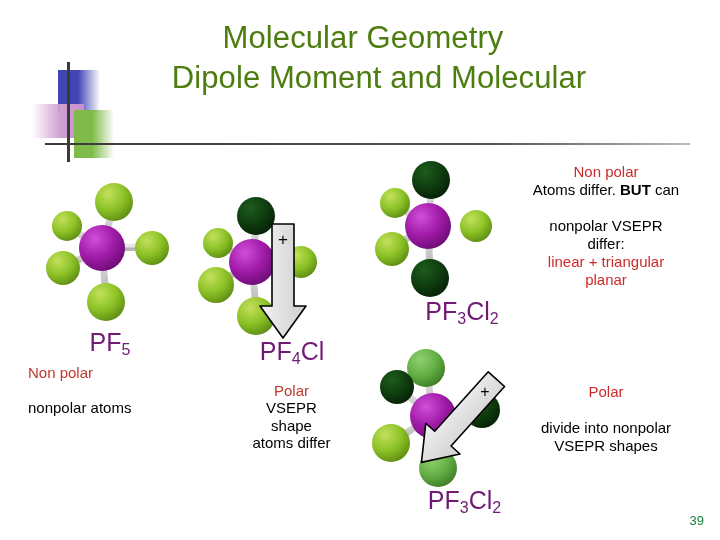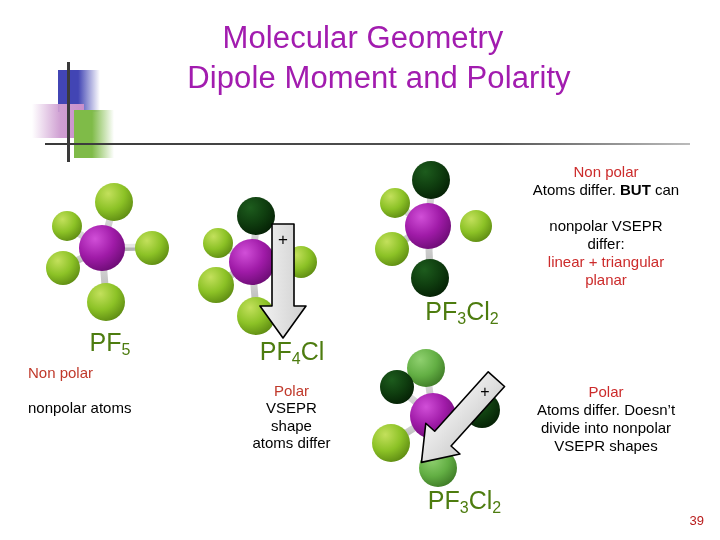--- a/index.html
+++ b/index.html
@@ -15,21 +15,21 @@
     width: 720px; height: 540px;
     background: #ffffff;
   }
 
   
   .title-wrap {
     position: absolute;
     left: 0; top: 18px;
     width: 720px;
     text-align: center;
-    color: #a21caf;
+    color: #4d7c0f;
     font-size: 31px;
     line-height: 1.30;
     letter-spacing: 0.1px;
     font-weight: 400;
   }
   .title-line { display: block; }
   .title-line.l1 { padding-left: 6px; }
   .title-line.l2 { padding-left: 38px; }
 
   
@@ -56,21 +56,21 @@
     background: linear-gradient(90deg, #3a3a3a 0%, #555 70%, #bbbbbb 100%);
   }
 
   
   .mol { position: absolute; }
   .mol svg { display: block; overflow: visible; }
 
   
   .formula {
     position: absolute;
-    color: #4d7c0f;
+    color: #701a75;
     font-size: 25px;
     font-weight: 400;
     white-space: nowrap;
     text-align: center;
   }
   .formula sub { font-size: 0.64em; vertical-align: -0.22em; }
 
   .caption {
     position: absolute;
     text-align: center;
@@ -88,31 +88,31 @@
     line-height: 1.20;
     color: #000000;
   }
   .note .red { color: #cc2b2b; }
   .note b { font-weight: bold; }
 
   .slide-num {
     position: absolute;
     right: 16px; bottom: 12px;
     font-size: 13px;
-    color: #b91c1c;
+    color: #15803d;
   }
 </style>
 </head>
 <body>
 
 <div id="slide">
 
   <div class="title-wrap">
     <span class="title-line l1">Molecular Geometry</span>
-    <span class="title-line l2">Dipole Moment and Polarity</span>
+    <span class="title-line l2">Dipole Moment and Molecular</span>
   </div>
 
   <div class="deco">
     <div class="sq sq-blue"></div>
     <div class="sq sq-pink"></div>
     <div class="sq sq-green"></div>
     <div class="vrule"></div>
   </div>
   <div class="hrule"></div>
 
@@ -256,20 +256,20 @@
         <text x="95" y="20" text-anchor="middle" font-family="Liberation Sans, sans-serif" font-size="16" fill="#000000" transform="rotate(-42 95 15)">+</text>
       </g>
     </svg>
   </div>
   <div class="formula" style="left:402px; top:486px; width:125px;">
     <span>PF</span><sub>3</sub><span>Cl</span><sub>2</sub>
   </div>
 
   <div class="note" style="left:492px; top:383px; width:228px;">
     <span class="red">Polar</span><br>
-    <span>Atoms differ. Doesn’t</span><br>
+    <br>
     <span>divide into nonpolar</span><br>
     <span>VSEPR shapes</span>
   </div>
 
   <div class="slide-num">39</div>
 
 </div>
 
 </body></html>

